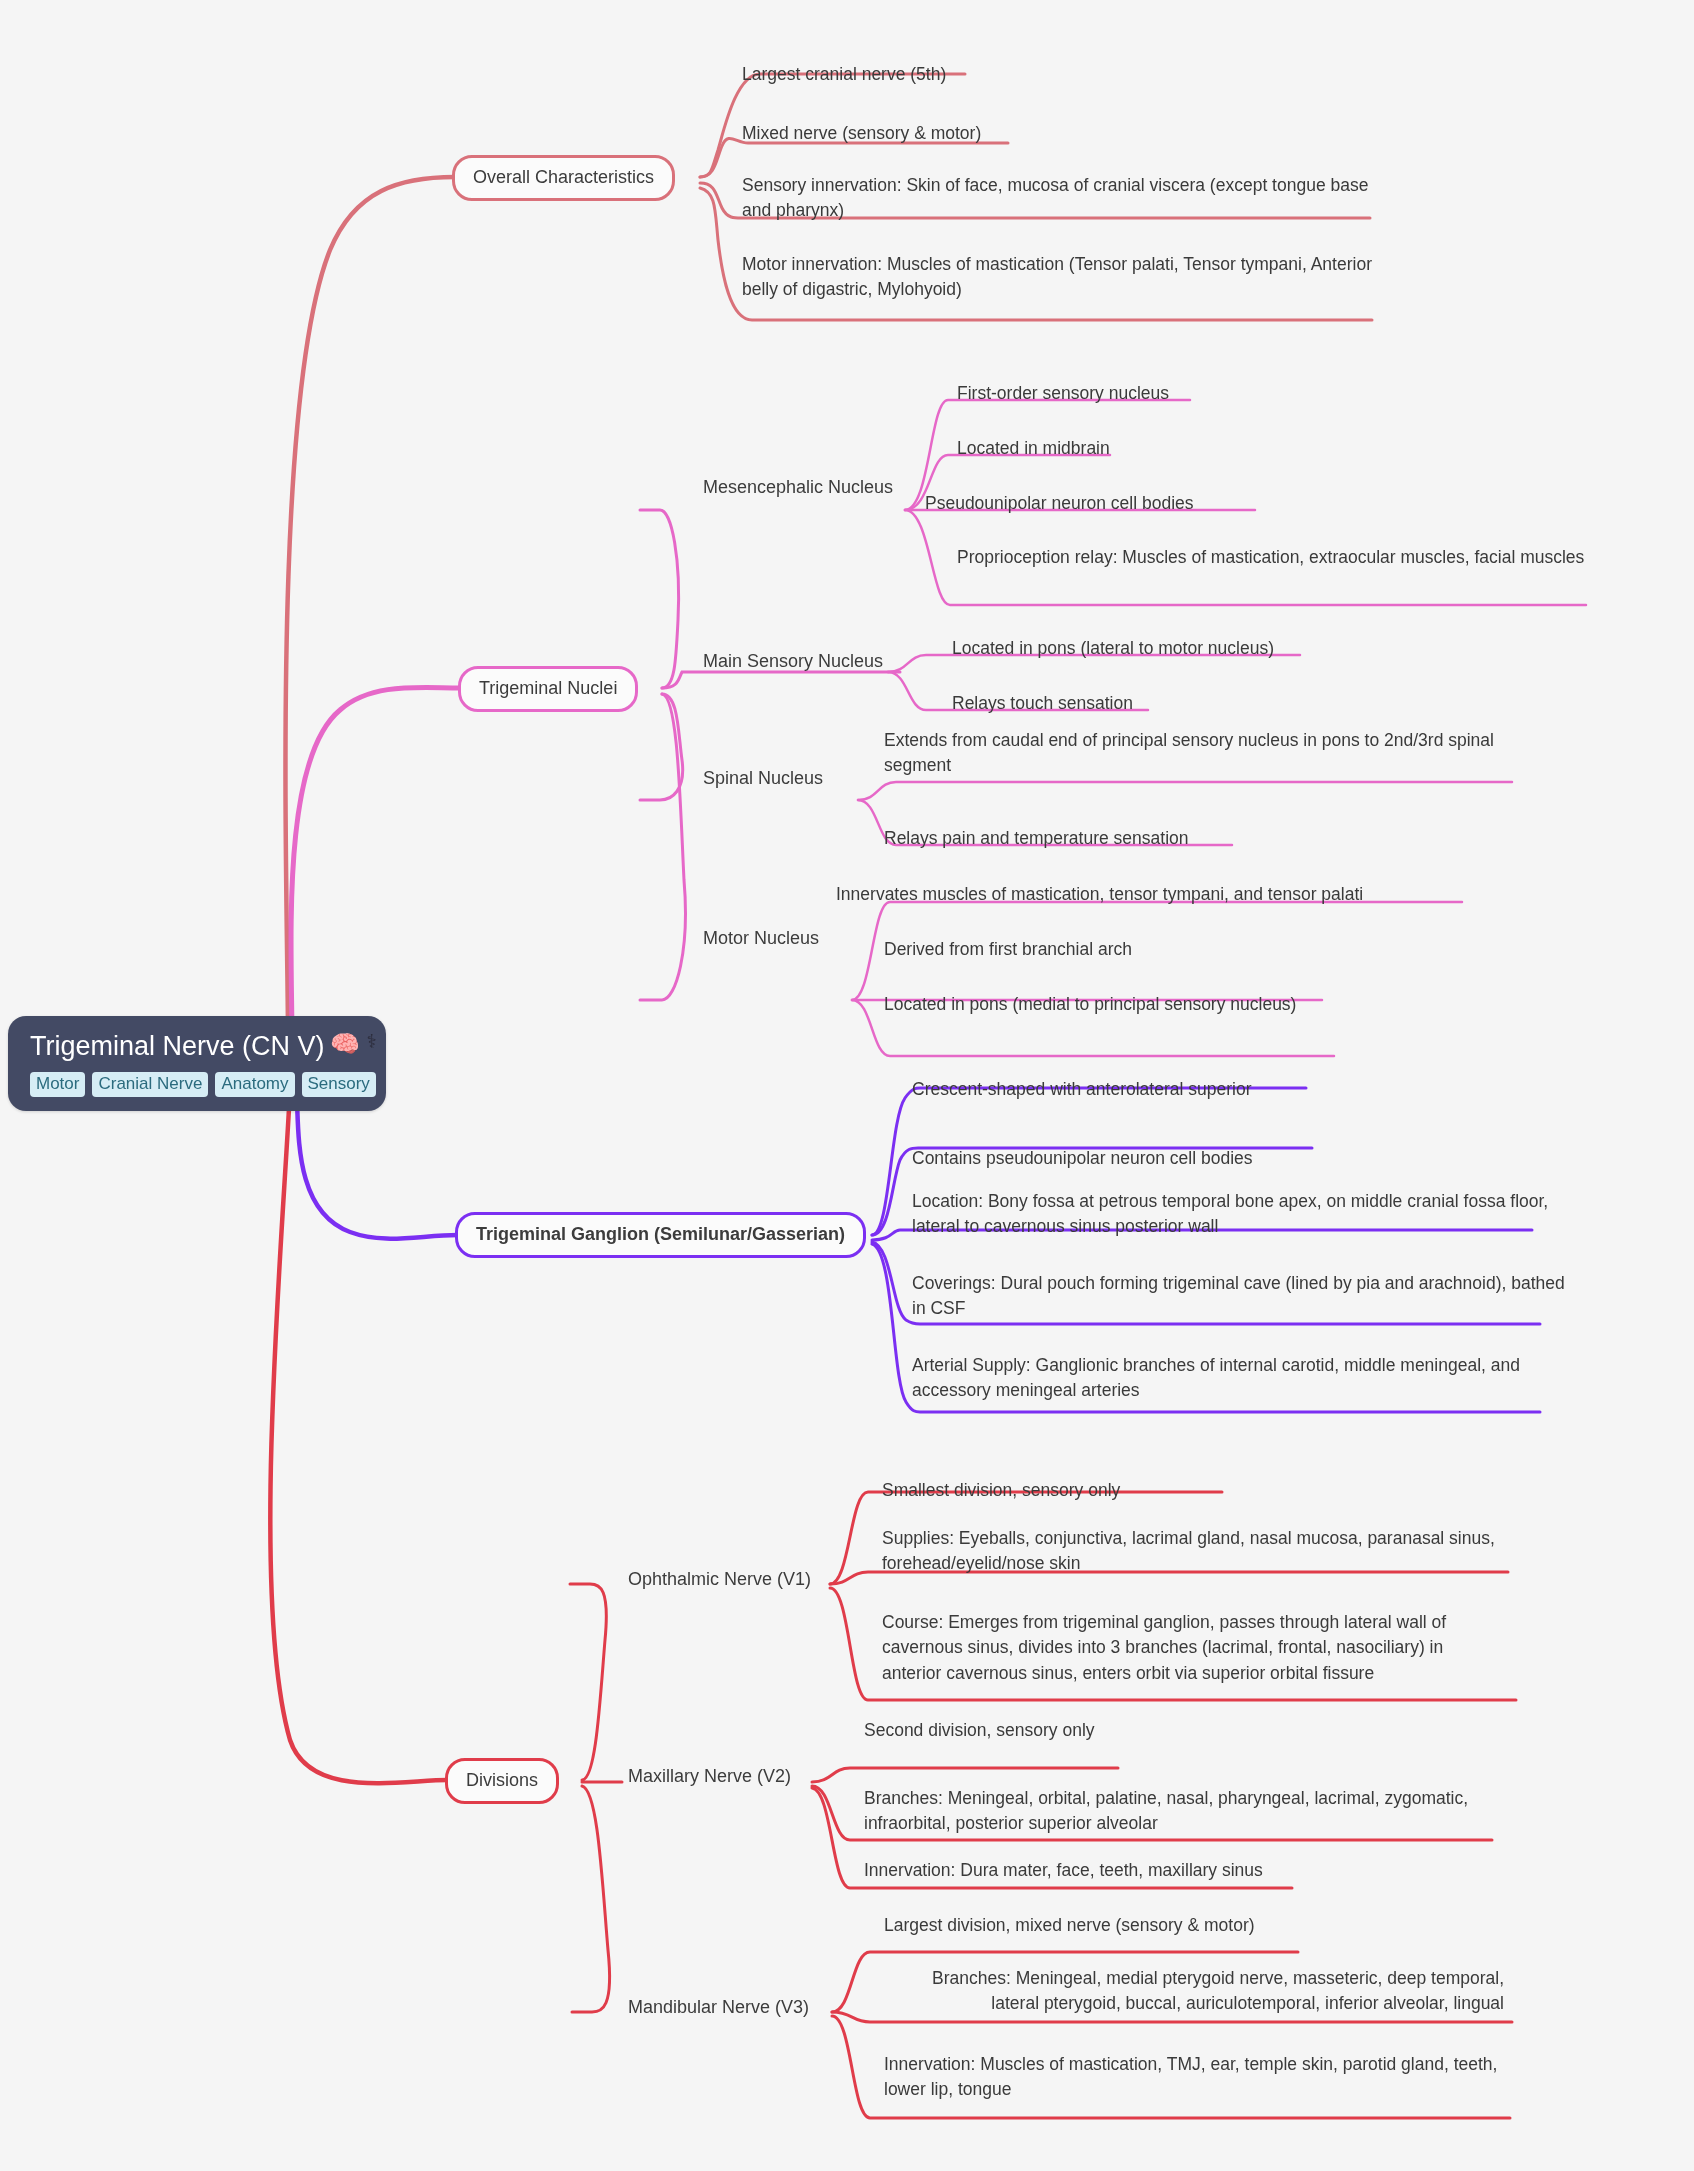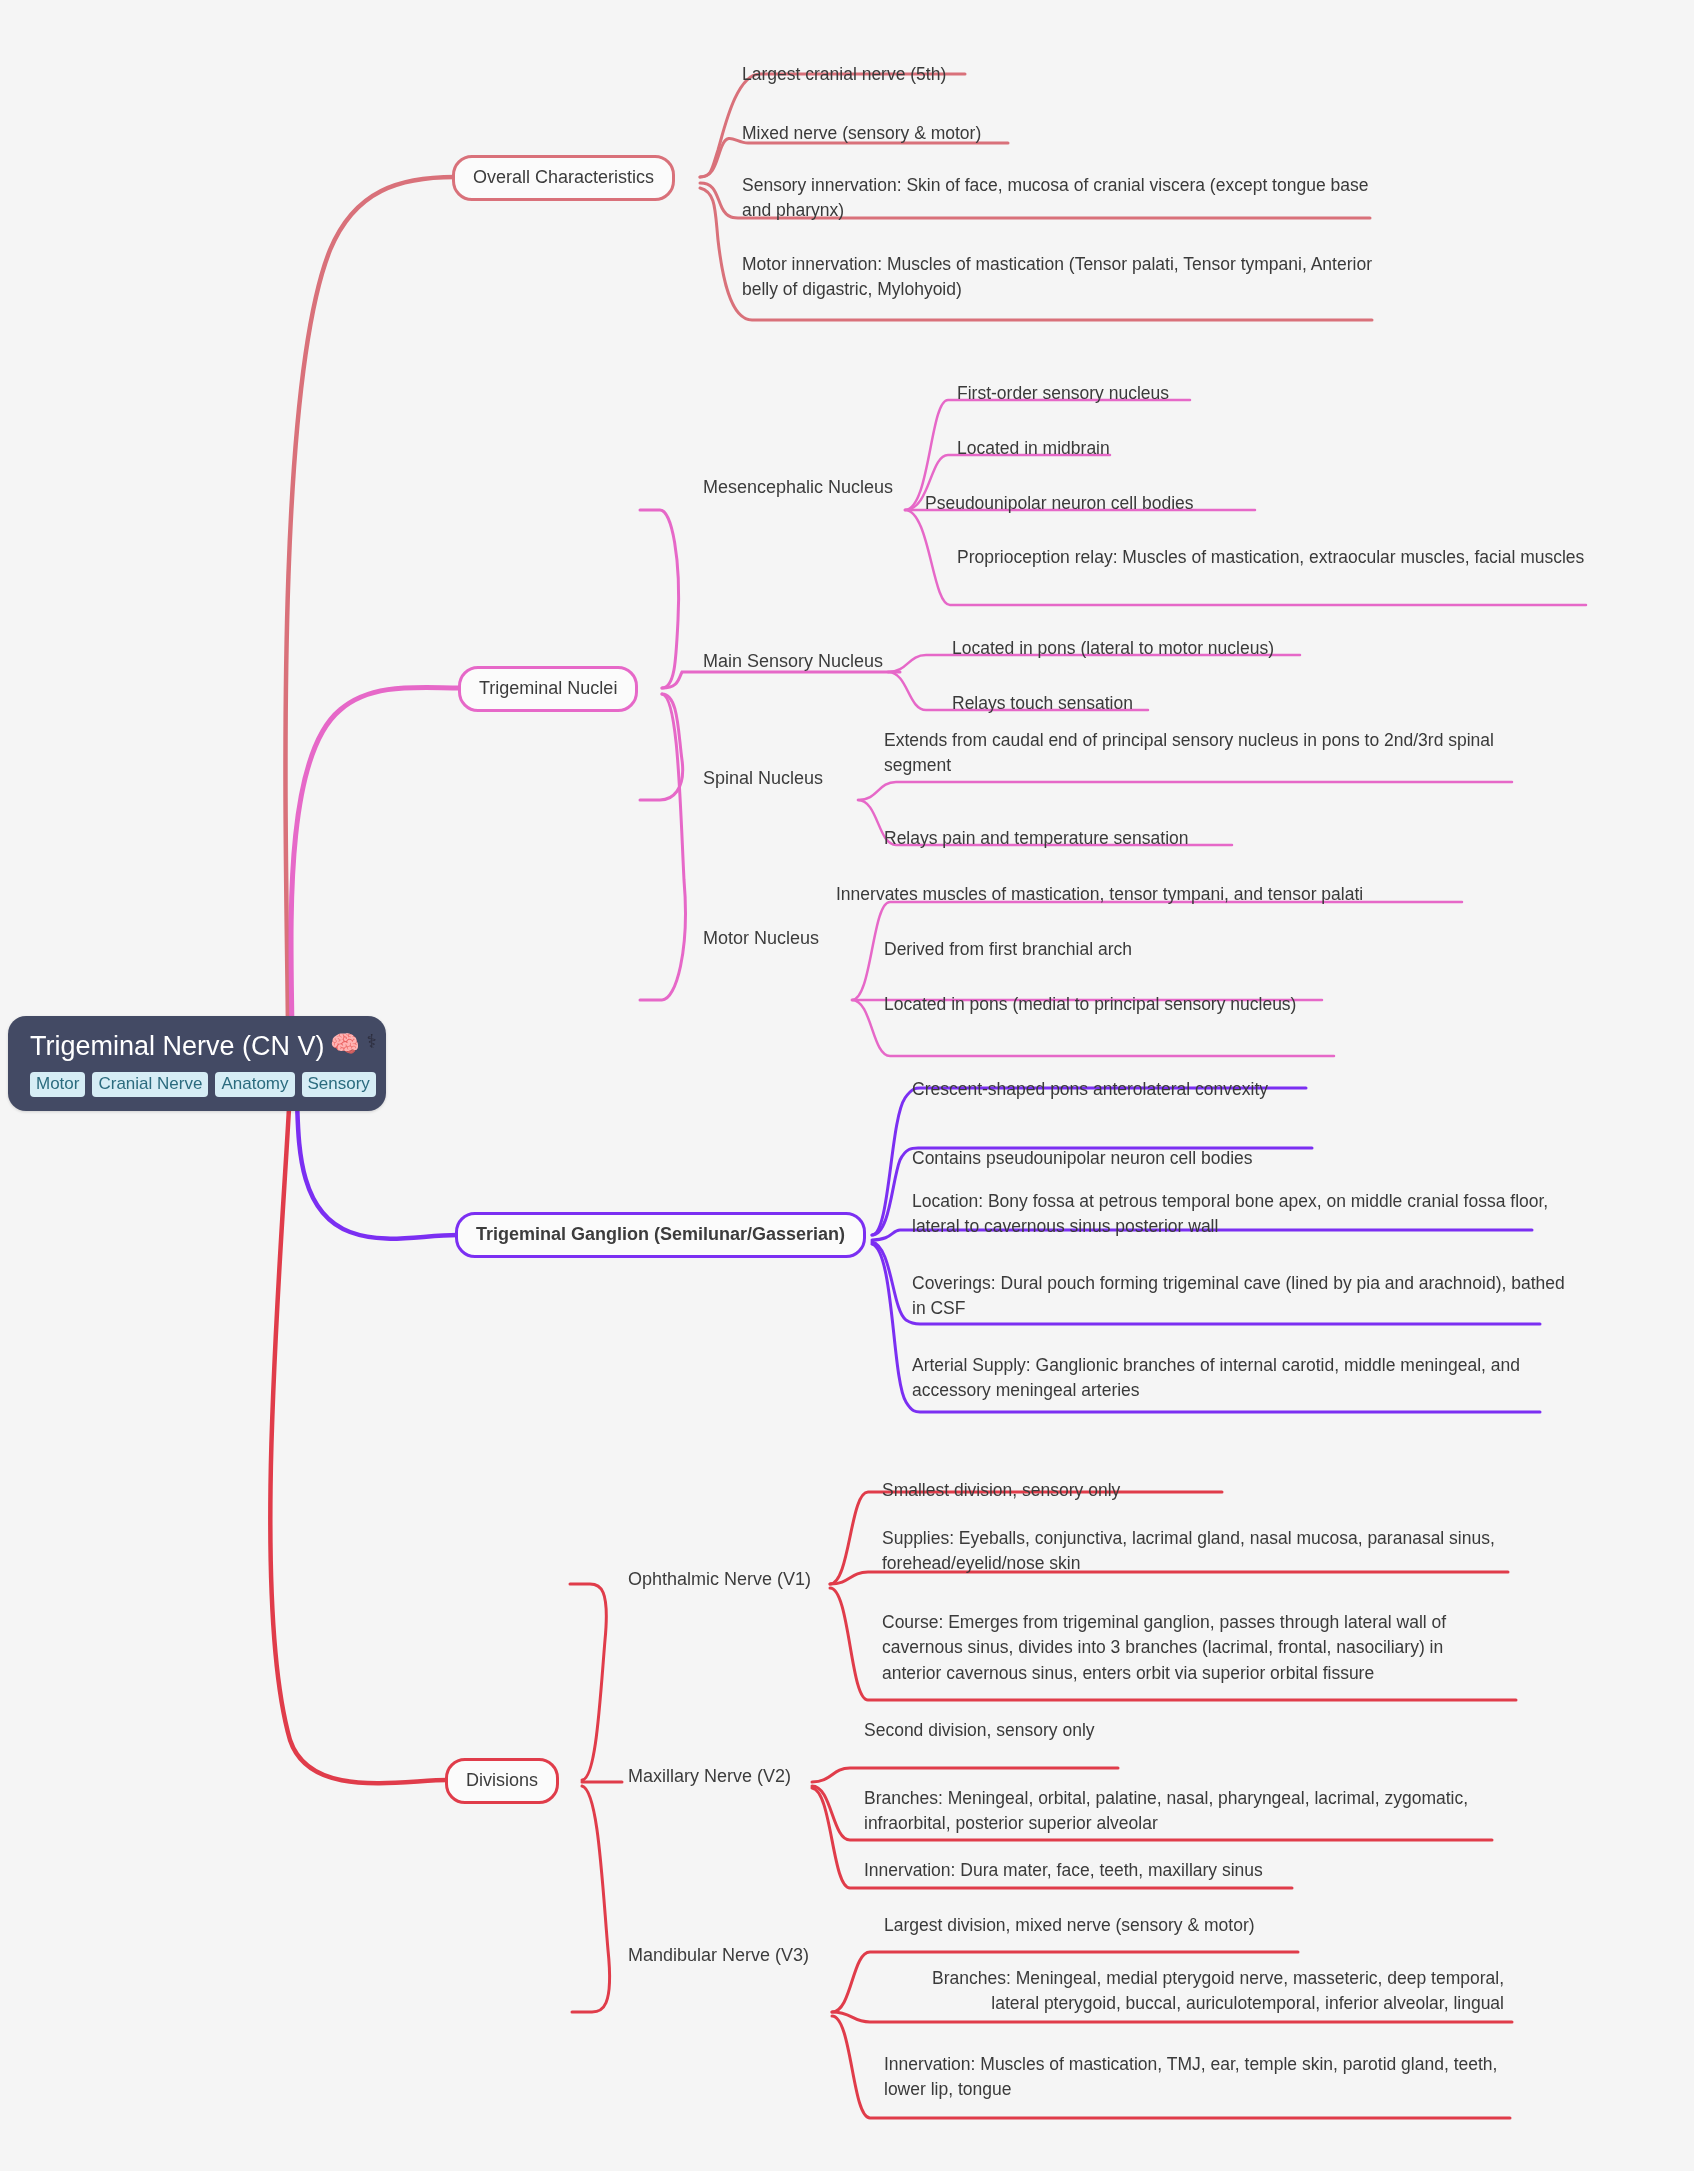--- a/index.html
+++ b/index.html
@@ -186,31 +186,31 @@
 
   <div class="leaf" style="left:884px; top:728px; width:650px;">Extends from caudal end of principal sensory nucleus in pons to 2nd/3rd spinal segment</div>
   <div class="leaf nw" style="left:884px; top:826px;">Relays pain and temperature sensation</div>
 
   <div class="leaf nw" style="left:836px; top:882px;">Innervates muscles of mastication, tensor tympani, and tensor palati</div>
   <div class="leaf nw" style="left:884px; top:937px;">Derived from first branchial arch</div>
   <div class="leaf nw" style="left:884px; top:992px;">Located in pons (medial to principal sensory nucleus)</div>
 
   <div class="node1" style="left:455px; top:1212px; border-color:#7b2ff2;font-weight:bold;">Trigeminal Ganglion (Semilunar/Gasserian)</div>
 
-  <div class="leaf nw" style="left:912px; top:1077px;">Crescent-shaped pons anterolateral convexity</div>
+  <div class="leaf nw" style="left:912px; top:1077px;">Crescent-shaped with anterolateral superior</div>
   <div class="leaf nw" style="left:912px; top:1146px;">Contains pseudounipolar neuron cell bodies</div>
   <div class="leaf" style="left:912px; top:1189px; width:660px;">Location: Bony fossa at petrous temporal bone apex, on middle cranial fossa floor, lateral to cavernous sinus posterior wall</div>
   <div class="leaf" style="left:912px; top:1271px; width:660px;">Coverings: Dural pouch forming trigeminal cave (lined by pia and arachnoid), bathed in CSF</div>
   <div class="leaf" style="left:912px; top:1353px; width:660px;">Arterial Supply: Ganglionic branches of internal carotid, middle meningeal, and accessory meningeal arteries</div>
 
   <div class="node1" style="left:445px; top:1758px; border-color:#e03c4a;">Divisions</div>
 
   <div class="node2" style="left:628px; top:1568px;">Ophthalmic Nerve (V1)</div>
   <div class="node2" style="left:628px; top:1765px;">Maxillary Nerve (V2)</div>
-  <div class="node2" style="left:628px; top:1944px;">Mandibular Nerve (V3)</div>
+  <div class="node2" style="left:628px; top:1996px;">Mandibular Nerve (V3)</div>
 
   <div class="leaf nw" style="left:882px; top:1478px;">Smallest division, sensory only</div>
   <div class="leaf" style="left:882px; top:1526px; width:620px;">Supplies: Eyeballs, conjunctiva, lacrimal gland, nasal mucosa, paranasal sinus, forehead/eyelid/nose skin</div>
   <div class="leaf" style="left:882px; top:1610px; width:620px;">Course: Emerges from trigeminal ganglion, passes through lateral wall of cavernous sinus, divides into 3 branches (lacrimal, frontal, nasociliary) in anterior cavernous sinus, enters orbit via superior orbital fissure</div>
 
   <div class="leaf nw" style="left:864px; top:1718px;">Second division, sensory only</div>
   <div class="leaf" style="left:864px; top:1786px; width:620px;">Branches: Meningeal, orbital, palatine, nasal, pharyngeal, lacrimal, zygomatic, infraorbital, posterior superior alveolar</div>
   <div class="leaf nw" style="left:864px; top:1858px;">Innervation: Dura mater, face, teeth, maxillary sinus</div>
 
   <div class="leaf nw" style="left:884px; top:1913px;">Largest division, mixed nerve (sensory &amp; motor)</div>

